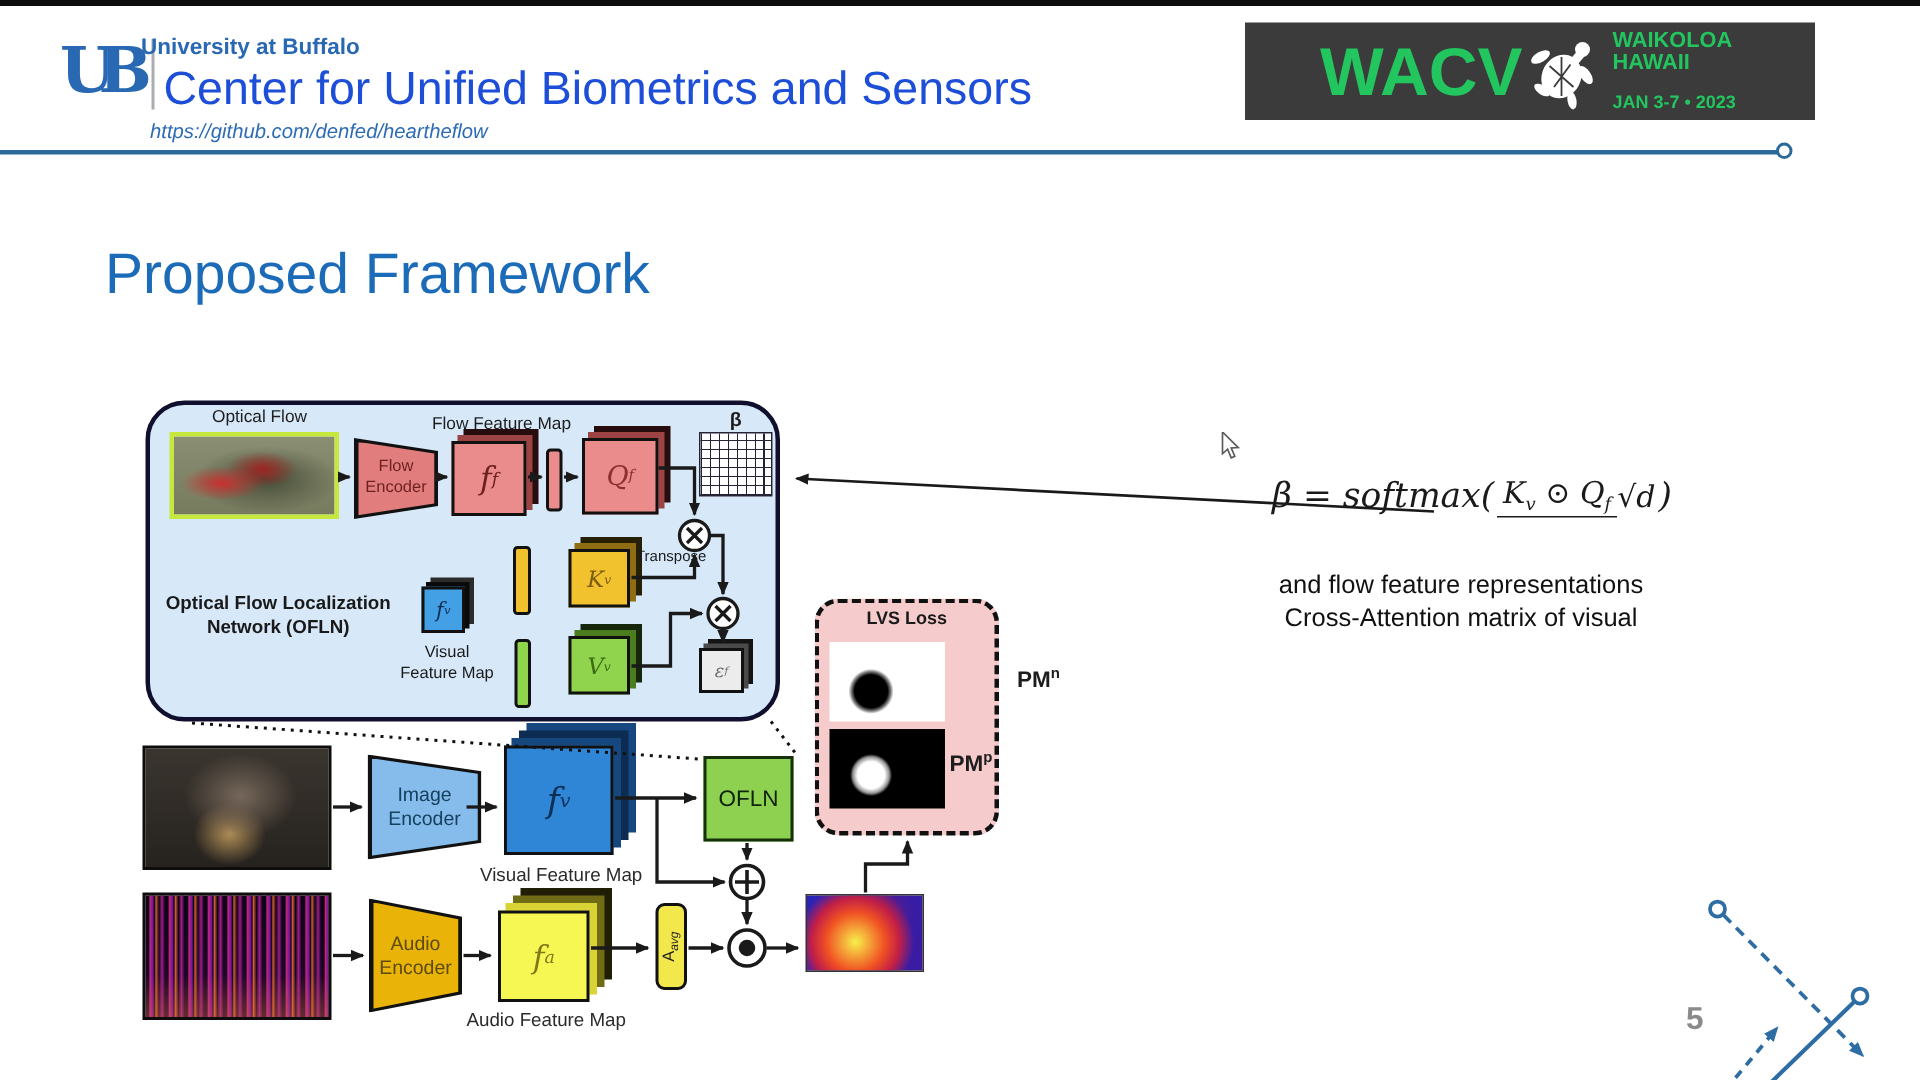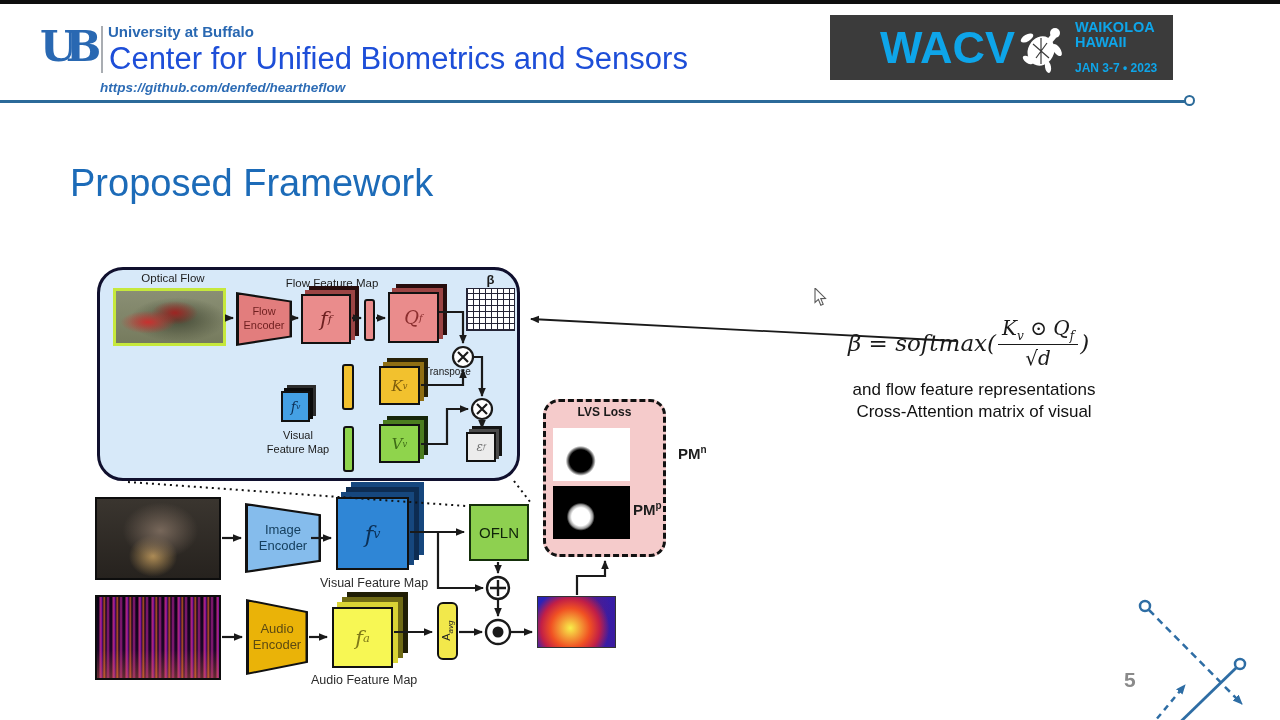--- a/index.html
+++ b/index.html
@@ -6,28 +6,28 @@
   .slide{position:relative;width:1280px;height:720px;background:#ffffff;overflow:hidden;
          font-family:"Liberation Sans",sans-serif;color:#1a1a1a;}
   .abs{position:absolute;}
   .ctr{display:flex;align-items:center;justify-content:center;text-align:center;}
 
   
   .topbar{left:0;top:0;width:1280px;height:4px;background:#0e0e0e;}
   .ub-logo{left:40px;top:26px;font-family:"DejaVu Serif",serif;font-weight:bold;
            font-size:42px;color:#2968b2;letter-spacing:-11px;line-height:1;}
   .hdr-divider{left:101px;top:26px;width:2px;height:47px;background:#a9adb2;}
-  .hdr-univ{left:108px;top:23px;font-size:15px;font-weight:bold;color:#2968b2;}
+  .hdr-univ{left:94px;top:23px;font-size:15px;font-weight:bold;color:#2968b2;}
   .hdr-center{left:109px;top:41px;font-size:31px;color:#1d4ed8;}
-  .hdr-github{left:100px;top:80px;font-size:13.5px;font-style:italic;font-weight:700;color:#2d6cb5;}
+  .hdr-github{left:100px;top:80px;font-size:13.5px;font-style:italic;font-weight:400;color:#2d6cb5;}
   .hrule{left:0;top:100px;width:1185px;height:2.5px;background:#2b6a99;}
   .hrule-dot{left:1184px;top:95px;width:11px;height:11px;border:2.5px solid #2b6a99;
              border-radius:50%;background:#fff;box-sizing:border-box;}
-  .wacv{left:830px;top:15px;width:343px;height:65px;background:#3b3b3b;display:flex;
-        align-items:center;color:#0ea5e9;}
+  .wacv{left:830px;top:15px;width:380px;height:65px;background:#3b3b3b;display:flex;
+        align-items:center;color:#22c55e;}
   .wacv-name{margin-left:50px;font-size:45px;font-weight:800;letter-spacing:0px;line-height:1;}
   .wacv-txt{margin-left:4px;line-height:1.05;font-weight:bold;}
   .wacv-l1,.wacv-l2{font-size:14.5px;}
   .wacv-l3{font-size:12px;margin-top:12px;}
 
   .title{left:70px;top:162px;font-size:38px;color:#1c6bb8;}
 
   
   .ofln-box{left:97px;top:267px;width:423px;height:214px;background:#d7e9f9;
             border:3px solid #10102e;border-radius:26px;box-sizing:border-box;}
@@ -118,21 +118,21 @@
   .pm-n{left:553px;top:428px;width:77px;height:53px;background:#fff;
      background-image:radial-gradient(circle at 36% 62%, #000 0 11px, rgba(0,0,0,.55) 13px, transparent 15px);}
   .pm-p{left:553px;top:486px;width:77px;height:53px;background:#000;
      background-image:radial-gradient(circle at 36% 58%, #fff 0 9px, rgba(255,255,255,.6) 12px, transparent 14px);}
   .pm-lbl{font-size:15px;font-weight:bold;color:#1d1d1d;}
   .pm-lbl sup{font-size:10px;}
 
   
   .formula{left:848px;top:316px;display:flex;align-items:center;
      font-family:"DejaVu Serif",serif;font-style:italic;font-size:23px;color:#1a1a1a;}
-  .frac{display:inline-flex;flex-direction:column;align-items:center;margin:0 2px;font-size:20px;}
+  .frac{display:inline-flex;align-items:center;margin:0 2px;font-size:20px;}
   .frac .num{padding:0 4px 1px 4px;border-bottom:1.6px solid #1a1a1a;}
   .frac .den{padding-top:1px;}
   .frac sub{font-size:12px;}
   .caption{left:840px;top:379px;width:268px;text-align:center;font-size:17px;
            color:#111;line-height:1.3;}
   .page-num{left:1124px;top:668px;font-size:21px;font-weight:600;color:#8a8a8a;}
 
   .overlay{left:0;top:0;pointer-events:none;}
 </style>
 </head>
@@ -179,21 +179,21 @@
   <div class="abs sm-lbl" style="left:120px;top:272px;width:106px;text-align:center;">Optical Flow</div>
   <div class="abs of-img"></div>
 
   <div class="abs trap clip-enc enc-flow">
     <div class="trap-in clip-enc">
       <span>Flow</span>
       <span>Encoder</span>
     </div>
   </div>
 
-  <div class="abs sm-lbl" style="left:276px;top:277px;width:112px;text-align:center;">Flow Feature Map</div>
+  <div class="abs sm-lbl" style="left:288px;top:277px;width:112px;text-align:left;">Flow Feature Map</div>
   <div class="abs stack f-f">
     <span>f</span>
       <sub>f</sub>
   </div>
   <div class="abs thinbar"></div>
   <div class="abs stack q-f">
     <span>Q</span>
       <sub>f</sub>
   </div>
 
@@ -210,20 +210,24 @@
     <span>V</span>
       <sub>v</sub>
   </div>
   <div class="abs stack fv-sm">
     <span>f</span>
       <sub>v</sub>
   </div>
   <div class="abs vfm-sm">
     <div>Visual</div>
     <div>Feature Map</div>
+  </div>
+  <div class="abs ofln-title">
+    <div>Optical Flow Localization</div>
+    <div>Network (OFLN)</div>
   </div>
   <div class="abs transpose">Transpose</div>
   <div class="abs stack e-f">
     <span>ε</span>
       <sub>f</sub>
   </div>
 
   <div class="abs photo"></div>
   <div class="abs spect"></div>
 

